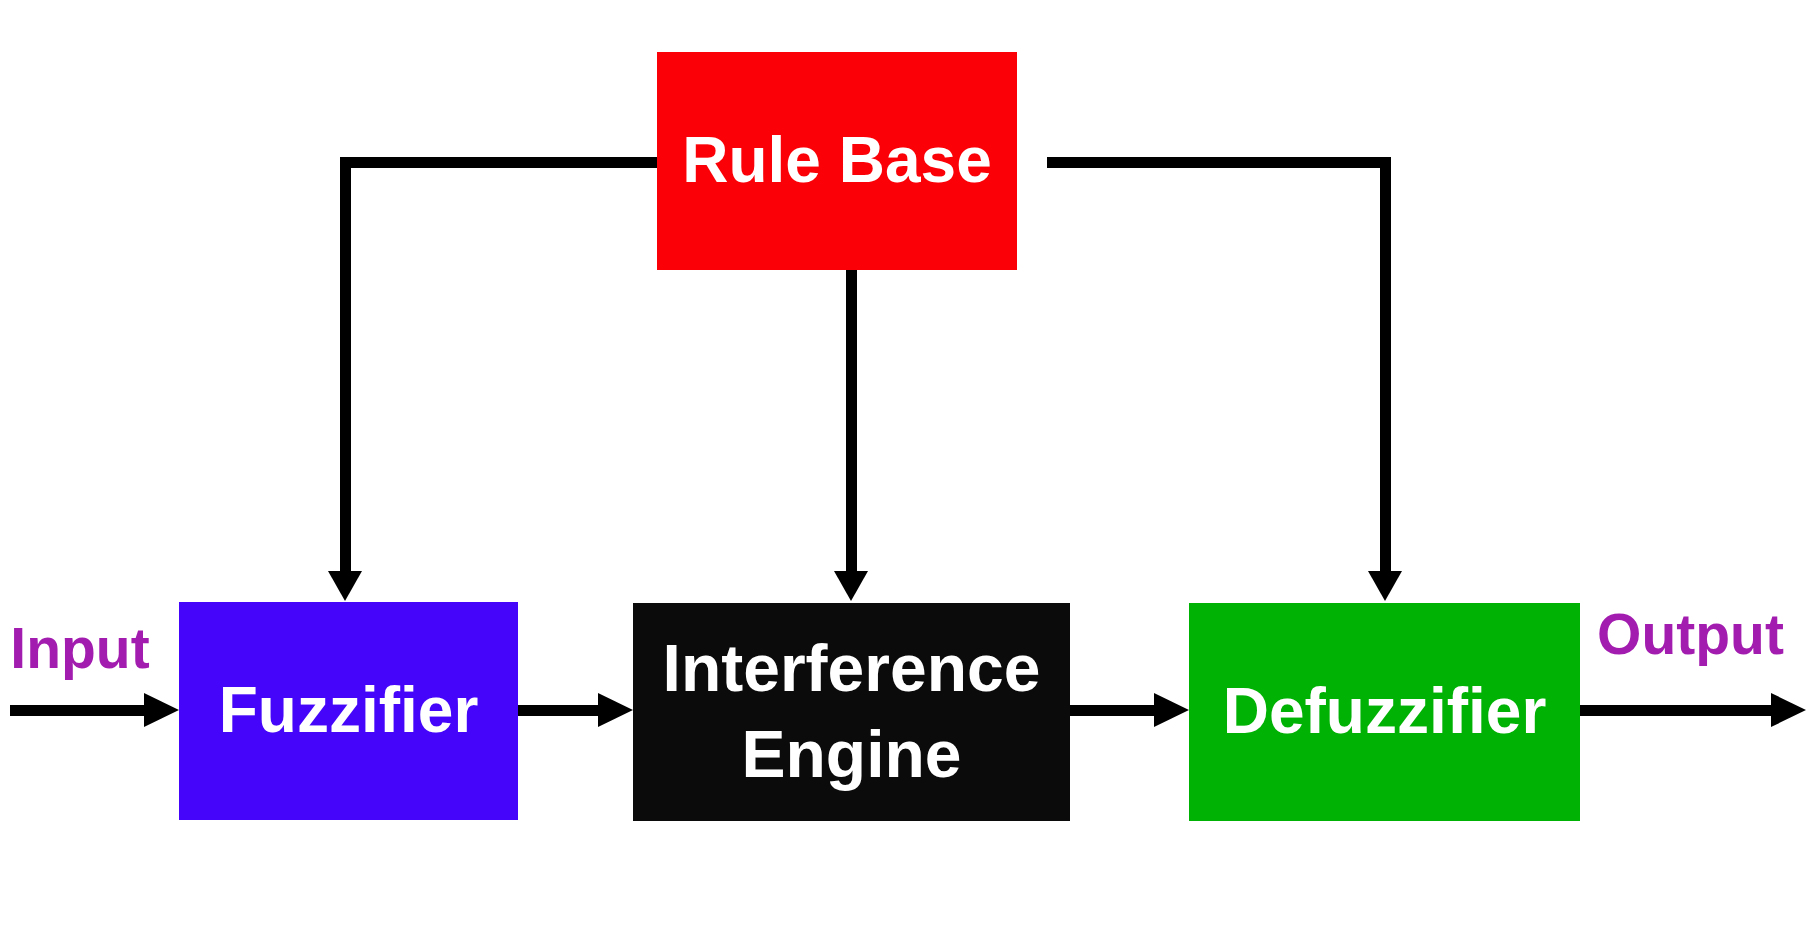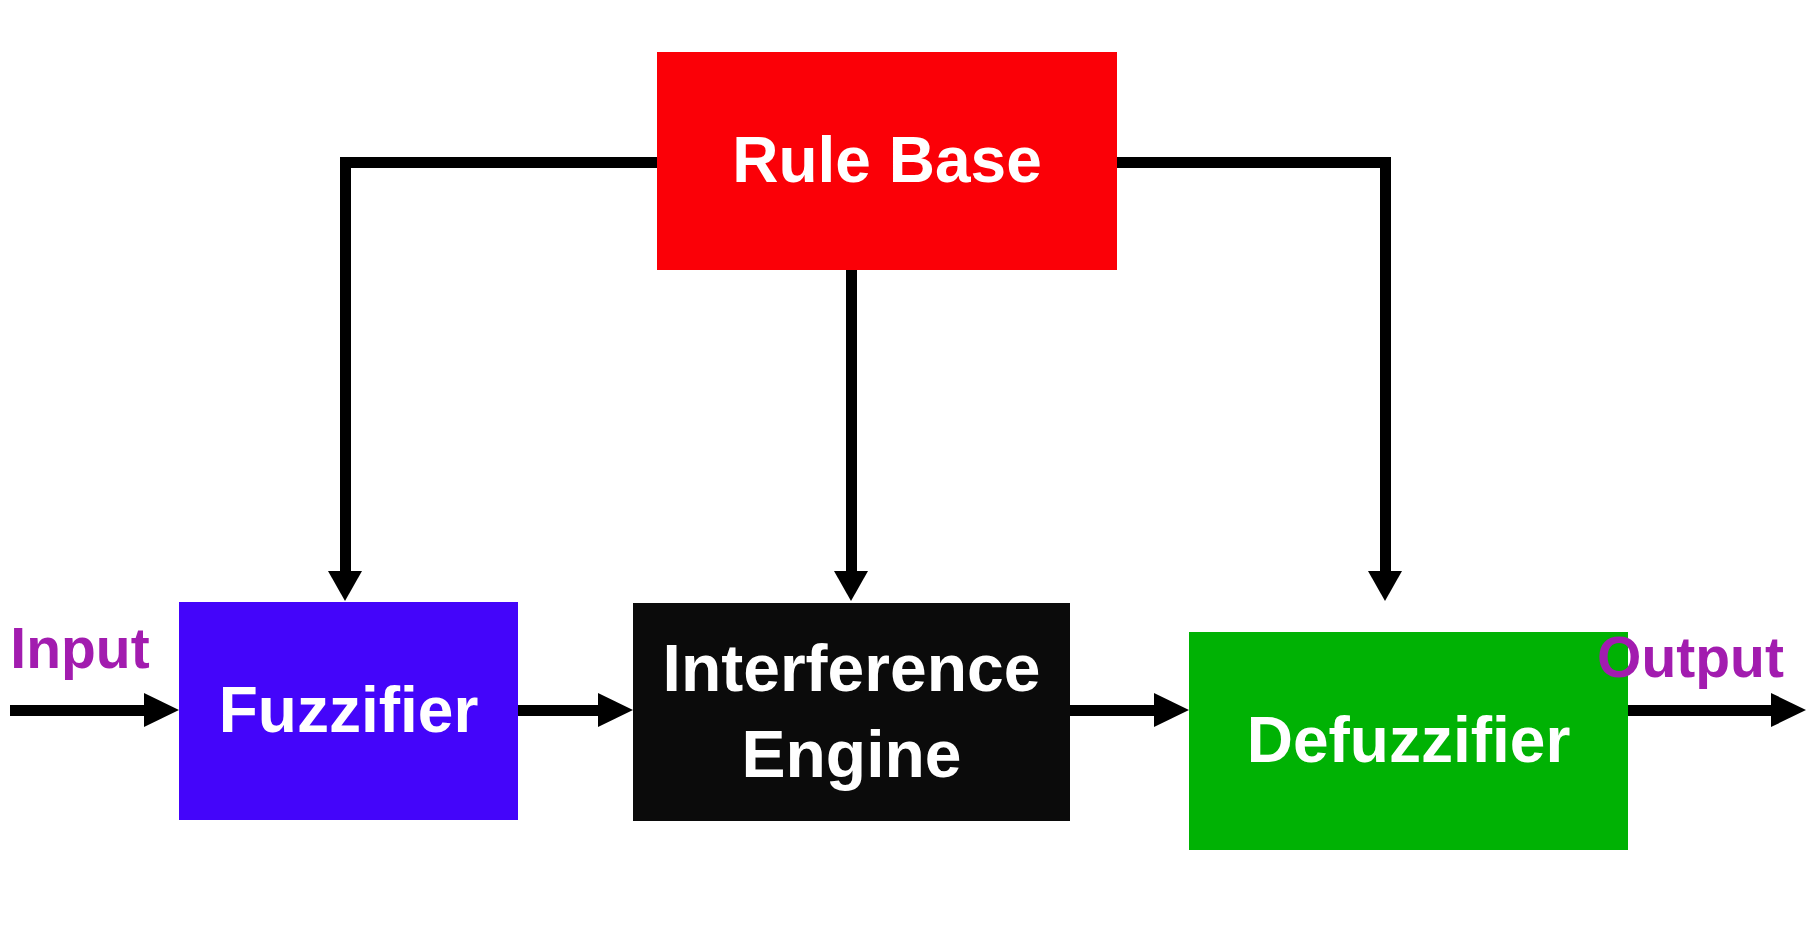--- a/index.html
+++ b/index.html
@@ -51,25 +51,25 @@
     border-right: 17px solid transparent;
     border-top: 30px solid #000000;
   }
   .arrowhead.right {
     border-top: 17px solid transparent;
     border-bottom: 17px solid transparent;
     border-left: 35px solid #000000;
   }
 
   
-  #rule-base      { left: 657px;  top: 52px;  width: 460px; height: 218px; font-size: 64px; }
+  #rule-base      { left: 657px;  top: 52px;  width: 360px; height: 218px; font-size: 64px; }
   #fuzzifier      { left: 179px;  top: 602px; width: 339px; height: 218px; font-size: 64px; }
   #engine         { left: 633px;  top: 603px; width: 437px; height: 218px; font-size: 66px; }
   #engine .node-label { max-width: 420px; text-align: center; }
-  #defuzzifier    { left: 1189px; top: 632px; width: 439px; height: 218px; font-size: 64px; }
+  #defuzzifier    { left: 1189px; top: 603px; width: 391px; height: 218px; font-size: 64px; }
 
   
   #h-left   { left: 340px;  top: 157px; width: 317px; height: 11px; }
   #h-right  { left: 1047px; top: 157px; width: 343px; height: 11px; }
   #v-left   { left: 340px;  top: 157px; width: 11px;  height: 416px; }
   #v-mid    { left: 846px;  top: 270px; width: 11px;  height: 303px; }
   #v-right  { left: 1380px; top: 157px; width: 11px;  height: 416px; }
   #ah-left  { left: 328px;  top: 571px; }
   #ah-mid   { left: 834px;  top: 571px; }
   #ah-right { left: 1368px; top: 571px; }
@@ -79,21 +79,21 @@
   #input-head    { left: 144px;  top: 693px; }
   #fe-line       { left: 518px;  top: 705px; width: 80px;  height: 11px; }
   #fe-head       { left: 598px;  top: 693px; }
   #ed-line       { left: 1070px; top: 705px; width: 84px;  height: 11px; }
   #ed-head       { left: 1154px; top: 693px; }
   #output-line   { left: 1580px; top: 705px; width: 191px; height: 11px; }
   #output-head   { left: 1771px; top: 693px; }
 
   
   #input-label  { left: 5px;    top: 615px; width: 150px; }
-  #output-label { left: 1588px; top: 624px; width: 205px; }
+  #output-label { left: 1588px; top: 601px; width: 205px; }
 </style>
 </head>
 <body>
 
 <div id="canvas" style="background-color: rgb(255, 255, 255);">
 
   <div class="line" id="h-left" style="background-color: rgb(0, 0, 0);"></div>
   <div class="line" id="h-right" style="background-color: rgb(0, 0, 0);"></div>
   <div class="line" id="v-left" style="background-color: rgb(0, 0, 0);"></div>
   <div class="line" id="v-mid" style="background-color: rgb(0, 0, 0);"></div>

